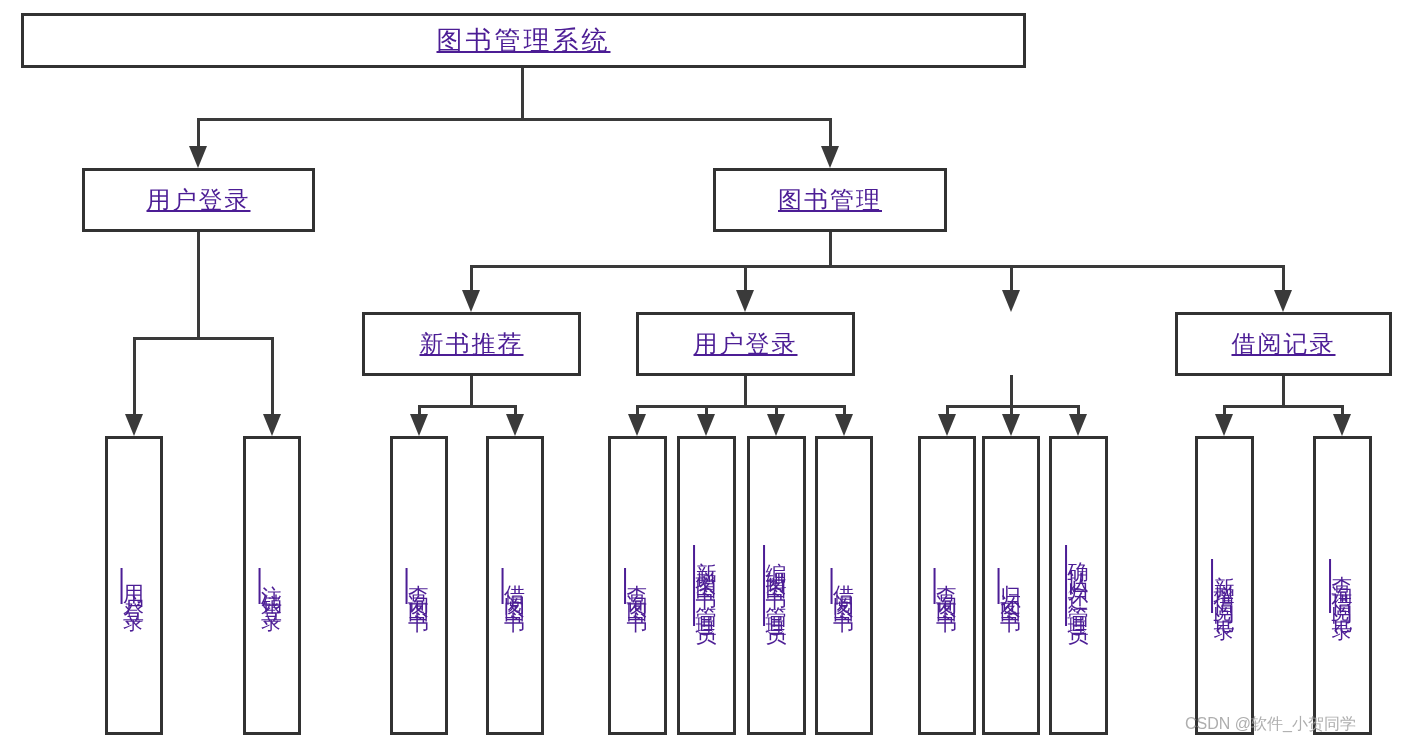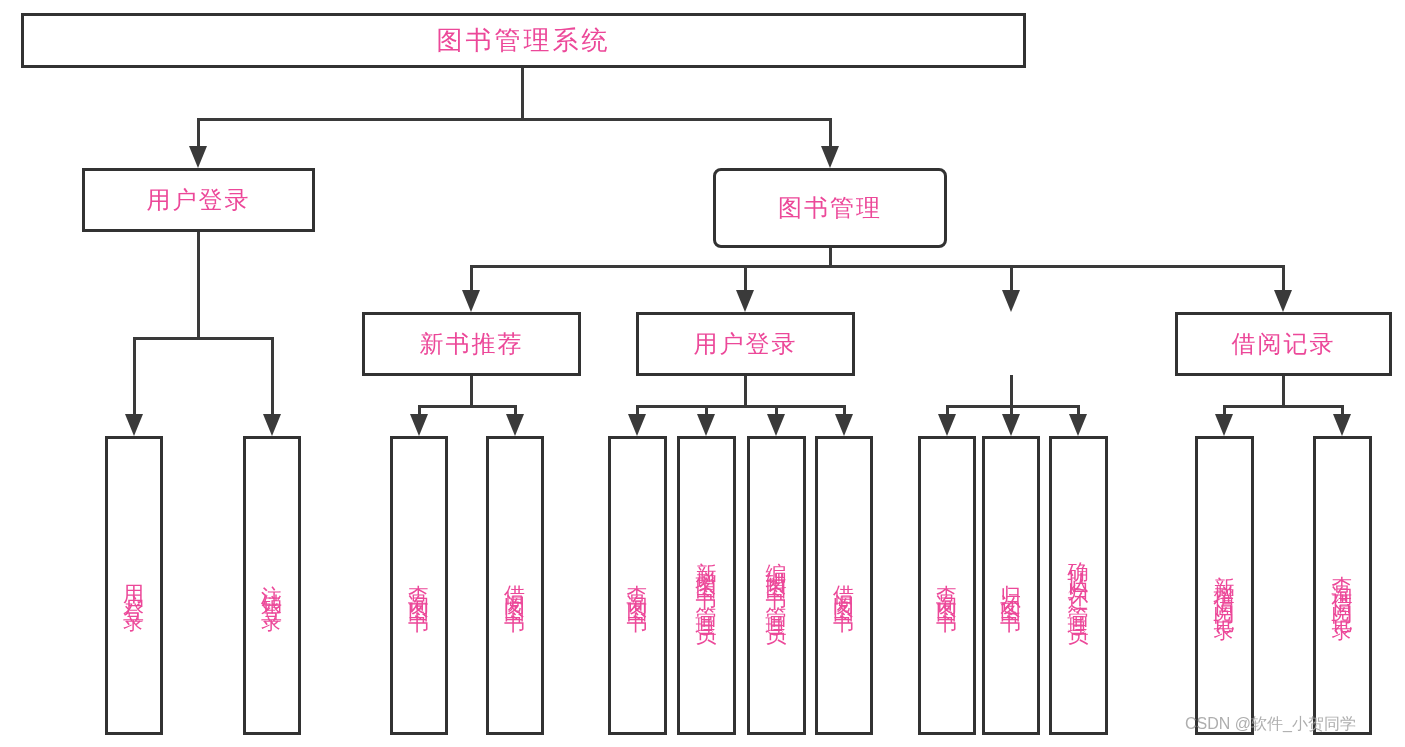--- a/index.html
+++ b/index.html
@@ -13,21 +13,21 @@
   .canvas { position: absolute; left: 0; top: 0; width: 1405px; height: 747px; }
 
   
   .node {
     position: absolute;
     background: #ffffff;
     border: 3px solid #323232;
     display: flex; align-items: center; justify-content: center;
     z-index: 2;
   }
-  .node .lbl { color: #ec4899; white-space: nowrap; }
+  .node .lbl { color: #4c1d95; white-space: nowrap; text-decoration: underline; }
   .root-node .lbl  { font-size: 26px; letter-spacing: 3px; }
   .mid-node .lbl   { font-size: 24px; letter-spacing: 2px; }
   .leaf-node .lbl {
     writing-mode: vertical-rl;
     text-orientation: mixed;
     font-size: 21px;
     letter-spacing: 9px;
     line-height: 1.1;
     white-space: normal;
   }
@@ -63,21 +63,21 @@
   <div class="vline" style="left:520.5px; top:68px;  height:50px;"></div>
   <div class="hline" style="left:196.5px; top:118px; width:634px;"></div>
   <div class="vline" style="left:196.5px; top:118px; height:28px;"></div>
   <div class="vline" style="left:828.5px; top:118px; height:28px;"></div>
   <div class="arrow" style="left:189px; top:146px;"></div>
   <div class="arrow" style="left:821px; top:146px;"></div>
 
   <div class="node mid-node" style="left:82px; top:168px; width:233px; height:64px;">
     <span class="lbl">用户登录</span>
   </div>
-  <div class="node mid-node" style="left:713px; top:168px; width:234px; height:80px;border-radius:8px;">
+  <div class="node mid-node" style="left:713px; top:168px; width:234px; height:64px;">
     <span class="lbl">图书管理</span>
   </div>
 
   <div class="vline" style="left:196.5px; top:232px; height:105px;"></div>
   <div class="hline" style="left:132.5px; top:337px; width:141px;"></div>
   <div class="vline" style="left:132.5px; top:337px; height:77px;"></div>
   <div class="vline" style="left:270.5px; top:337px; height:77px;"></div>
   <div class="arrow" style="left:125px; top:414px;"></div>
   <div class="arrow" style="left:263px; top:414px;"></div>
 

